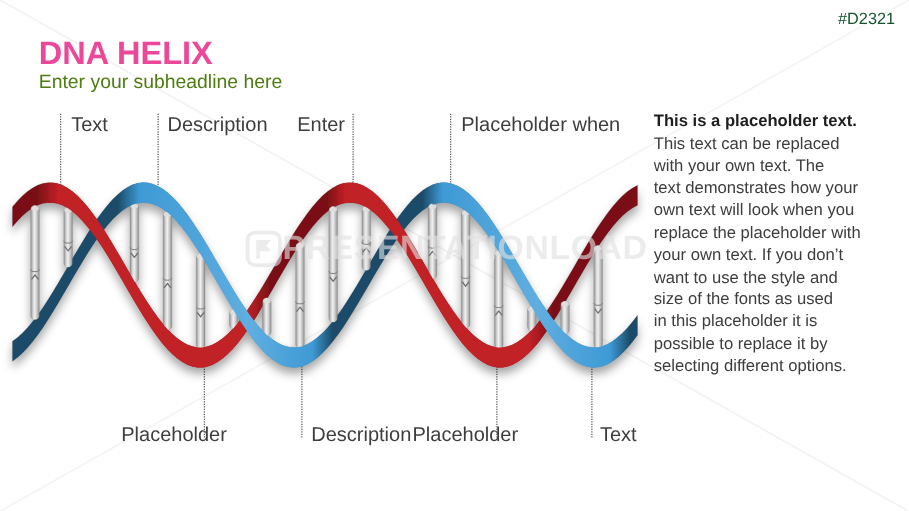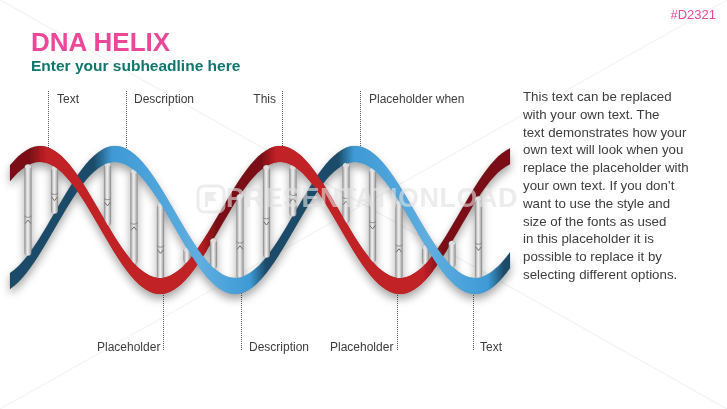--- a/index.html
+++ b/index.html
@@ -16,31 +16,31 @@
   #diagonals { position:absolute; inset:0; z-index:0; }
 
   
   .title {
     position:absolute; left:31px; top:27px;
     font-size:26px; font-weight:700; letter-spacing:0px;
     color:#ec4899; z-index:4;
   }
   .subtitle {
     position:absolute; left:31px; top:57px;
-    font-size:15.5px; font-weight:700;
-    color:#0f766e; z-index:4;
+    font-size:15.5px; font-weight:400;
+    color:#4d7c0f; z-index:4;
   }
   .slide-code {
     position:absolute; right:11px; top:7px;
-    font-size:13px; color:#ec4899; z-index:4;
+    font-size:13px; color:#14532d; z-index:4;
   }
 
   
   .lbl {
-    position:absolute; font-size:12px; color:#3d3d3d;
+    position:absolute; font-size:16px; color:#3d3d3d;
     white-space:nowrap; z-index:1;
   }
   .lbl.r { text-align:right; }
   .leader {
     position:absolute; width:0; border-left:1px dotted #5a5a5a;
     z-index:1;
   }
   .leader.top { top:91px; height:57px; }
   .leader.bot { top:288px; height:62px; }
 
@@ -78,21 +78,21 @@
   <div class="title">DNA HELIX</div>
   <div class="subtitle">Enter your subheadline here</div>
   <div class="slide-code">#D2321</div>
 
   <div class="leader top" style="left:48px"></div>
   <div class="lbl" style="left:57px; top:92px">Text</div>
 
   <div class="leader top" style="left:126px"></div>
   <div class="lbl" style="left:134px; top:92px">Description</div>
 
-  <div class="lbl r" style="left:216px; width:60px; top:92px">This</div>
+  <div class="lbl r" style="left:216px; width:60px; top:92px">Enter</div>
   <div class="leader top" style="left:282px"></div>
 
   <div class="leader top" style="left:360px"></div>
   <div class="lbl" style="left:369px; top:92px">Placeholder when</div>
 
   <div class="lbl r" style="left:97px; width:60px; top:340px">Placeholder</div>
   <div class="leader bot" style="left:163px"></div>
 
   <div class="leader bot" style="left:241px"></div>
   <div class="lbl" style="left:249px; top:340px">Description</div>
@@ -223,20 +223,21 @@
   <div class="watermark">
     <svg width="30" height="30" viewBox="0 0 30 30">
       <rect x="2" y="2" width="26" height="26" rx="6" fill="none" stroke="currentColor" stroke-width="3"></rect>
       <path d="M9 8 L21 8 L17 12.5 L21 17 L9 17 Z" fill="currentColor"></path>
       <rect x="9" y="8" width="3" height="15" fill="currentColor"></rect>
     </svg>
     <span class="wm-text">PRESENTATIONLOAD</span>
   </div>
 
   <div class="desc-panel">
+    <div class="desc-heading">This is a placeholder text.</div>
     <div class="desc-body">This text can be replaced
 with your own text. The
 text demonstrates how your
 own text will look when you
 replace the placeholder with
 your own text. If you don’t
 want to use the style and
 size of the fonts as used
 in this placeholder it is
 possible to replace it by

